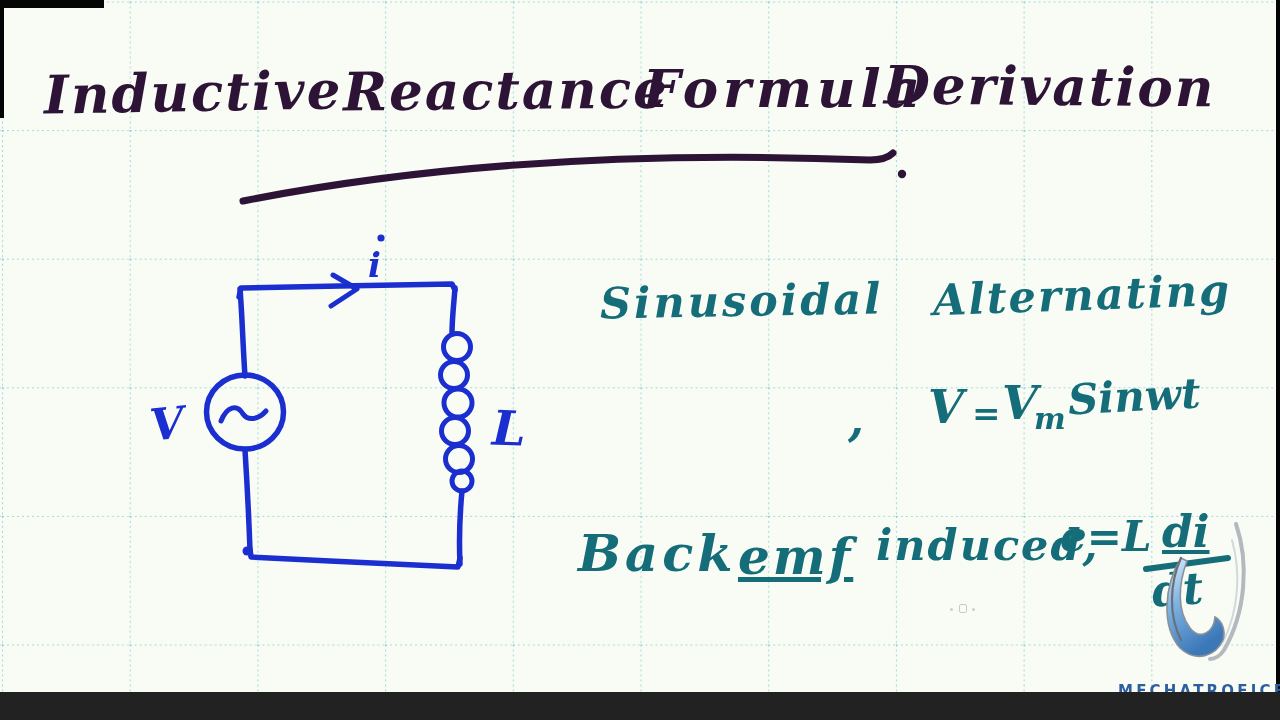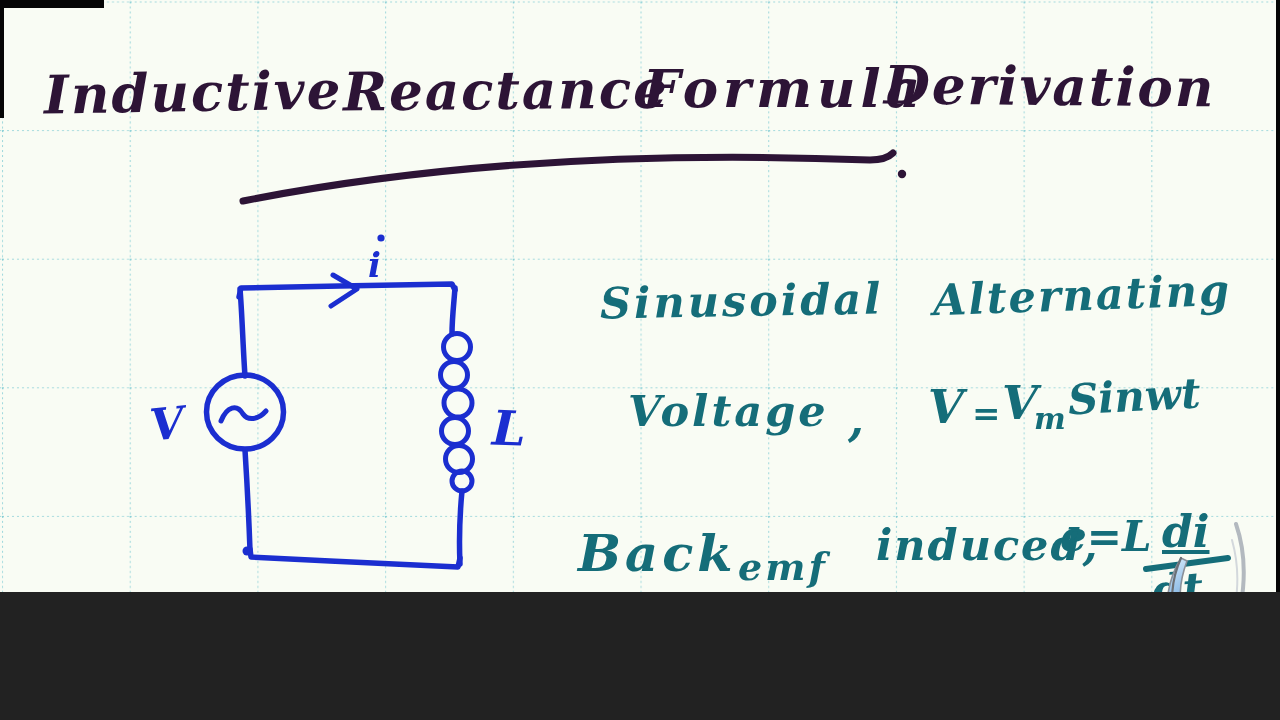--- a/index.html
+++ b/index.html
@@ -1,17 +1,17 @@
 <!DOCTYPE html>
 <html><head>
 <meta charset="utf-8">
 <style>
   html,body{margin:0;padding:0;background:#222;}
   .screen{
-    position:relative;width:1280px;height:592px;overflow:hidden;
+    position:relative;width:1280px;height:692px;overflow:hidden;
     background:#f9fcf4;
     font-family:"DejaVu Serif","Liberation Serif",serif;
   }
   svg.layer{position:absolute;left:0;top:0;pointer-events:none;}
   
   .hw{
     position:absolute;
     font-family:"DejaVu Serif","Liberation Serif",serif;
     font-style:italic;
     white-space:nowrap;
@@ -99,30 +99,29 @@
     <circle cx="381" cy="238" r="3.6" fill="#1b2ed0"></circle>
   </svg>
 
   <span class="hw blue" style="left:150px;top:402px;font-size:44px;transform:rotate(-6deg);">V</span>
   <span class="hw blue" style="left:368px;top:248px;font-size:34px;">i</span>
   <span class="hw blue" style="left:492px;top:404px;font-size:48px;transform:rotate(2deg);">L</span>
 
   <span class="hw note" style="left:600px;top:280px;font-size:43px;letter-spacing:3px;transform:rotate(-1deg);">Sinusoidal</span>
   <span class="hw note" style="left:933px;top:274px;font-size:43px;letter-spacing:2px;transform:rotate(-2deg);">Alternating</span>
 
-  <span class="hw note" style="left:628px;top:390px;font-size:43px;letter-spacing:3px;">Voltage</span>
   <span class="hw note" style="left:848px;top:396px;font-size:46px;">,</span>
   <span class="hw note" style="left:928px;top:384px;font-size:46px;">V</span>
   <span class="hw note" style="left:972px;top:396px;font-size:34px;">=</span>
   <span class="hw note" style="left:1002px;top:380px;font-size:46px;">V</span>
   <span class="hw note" style="left:1034px;top:404px;font-size:30px;">m</span>
   <span class="hw note" style="left:1068px;top:376px;font-size:42px;transform:rotate(-3deg);">Sinwt</span>
 
   <span class="hw note" style="left:578px;top:528px;font-size:51px;letter-spacing:4px;">Back</span>
-  <span class="hw note" style="left:738px;top:548px;font-size:38px;letter-spacing:3px;">emf</span>
+  <span class="hw note" style="left:738px;top:532px;font-size:50px;letter-spacing:3px;text-decoration:underline;">emf</span>
   <span class="hw note" style="left:876px;top:524px;font-size:43px;letter-spacing:2px;">induced,</span>
   <span class="hw note" style="left:1060px;top:516px;font-size:42px;">e=L</span>
   <span class="hw note" style="left:1162px;top:510px;font-size:44px;text-decoration:underline;">di</span>
   <span class="hw note" style="left:1152px;top:568px;font-size:44px;transform:rotate(-4deg);">dt</span>
   <svg class="layer" width="1280" height="720">
     <path d="M 1146 569 L 1228 558" stroke="#156d79" stroke-width="6" stroke-linecap="round" fill="none"></path>
   </svg>
 
   <div class="dotmark" style="left:959px;top:604px;width:6px;height:7px;border:1.5px solid #9aa6a8;border-radius:2px;opacity:.55;"></div>
   <div class="dotmark" style="left:950px;top:608px;width:3px;height:3px;background:#9aa6a8;opacity:.5;"></div>

